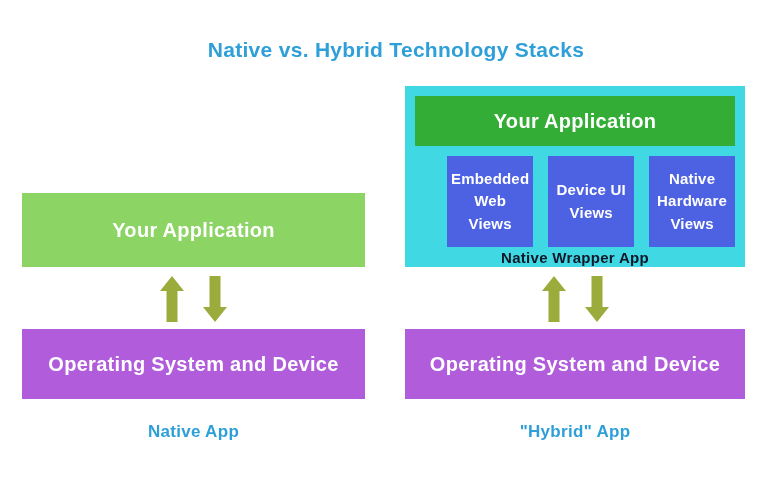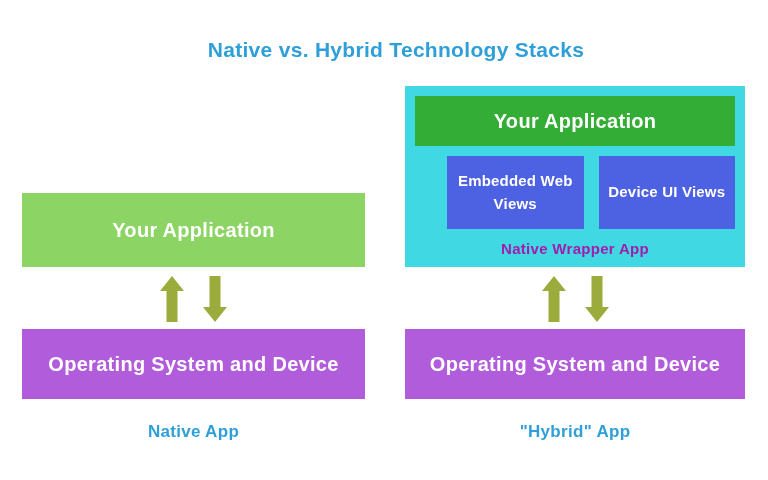--- a/index.html
+++ b/index.html
@@ -35,34 +35,34 @@
     background: #40d8e2; box-sizing: border-box;
     padding: 10px 10px 0 10px;
     display: flex; flex-direction: column;
   }
   .right-app {
     height: 50px; background: #33ad35;
     display: flex; align-items: center; justify-content: center;
     color: #ffffff; font-weight: bold; font-size: 20px; letter-spacing: 0.3px;
   }
   .views-row {
-    margin-top: 10px; height: 73px;
+    margin-top: 10px; height: 91px;
     display: flex; gap: 15px; padding-left: 32px;
   }
   .view-box {
     flex: 1 1 0; background: #4d61e3;
     display: flex; align-items: center; justify-content: center;
     color: #ffffff; font-weight: bold; font-size: 15px;
     text-align: center; line-height: 1.5; letter-spacing: 0.2px;
     padding: 0 4px; box-sizing: border-box;
   }
   .wrapper-label {
     flex: 1 1 auto;
     display: flex; align-items: center; justify-content: center;
-    color: #a21caf; font-weight: bold; font-size: 15px; letter-spacing: 0.3px;
+    color: #0f172a; font-weight: bold; font-size: 15px; letter-spacing: 0.3px;
   }
   .right-os  { left: 405px; width: 340px; top: 329px; height: 70px; background: #b15ddb; }
 
   
   .arrows {
     position: absolute; top: 276px; height: 46px;
     display: flex; gap: 19px; align-items: center; justify-content: center;
   }
   .arrows-left  { left: 22px;  width: 343px; }
   .arrows-right { left: 405px; width: 340px; }
@@ -113,20 +113,23 @@
     <div class="right-app">
       <span>Your Application</span>
     </div>
     <div class="views-row">
       <div class="view-box">
         <span>Embedded Web Views</span>
       </div>
       <div class="view-box">
         <span>Device UI Views</span>
       </div>
+      <div class="view-box">
+        <span>Native Hardware Views</span>
+      </div>
     </div>
     <div class="wrapper-label">Native Wrapper App</div>
   </div>
 
   <div class="arrows arrows-right">
     <span class="arrow-icon">
       <svg width="24" height="46" viewBox="0 0 24 46">
         <polygon class="arrow-fill" points="12,0 24,15 17.5,15 17.5,46 6.5,46 6.5,15 0,15"></polygon>
       </svg>
     </span>

